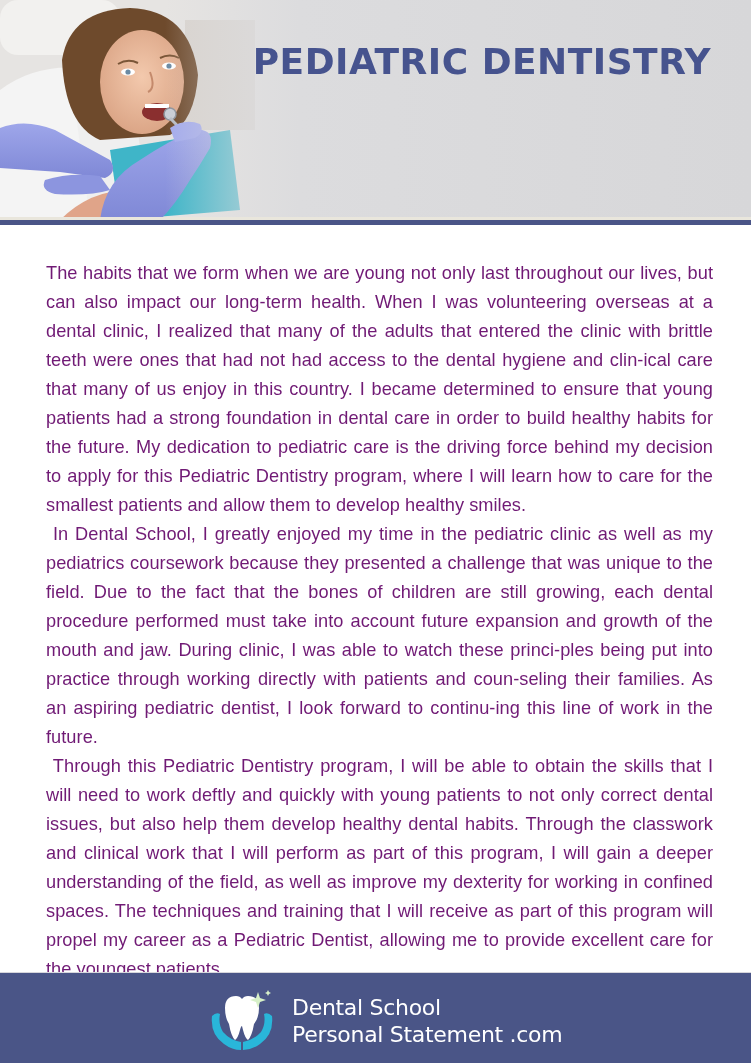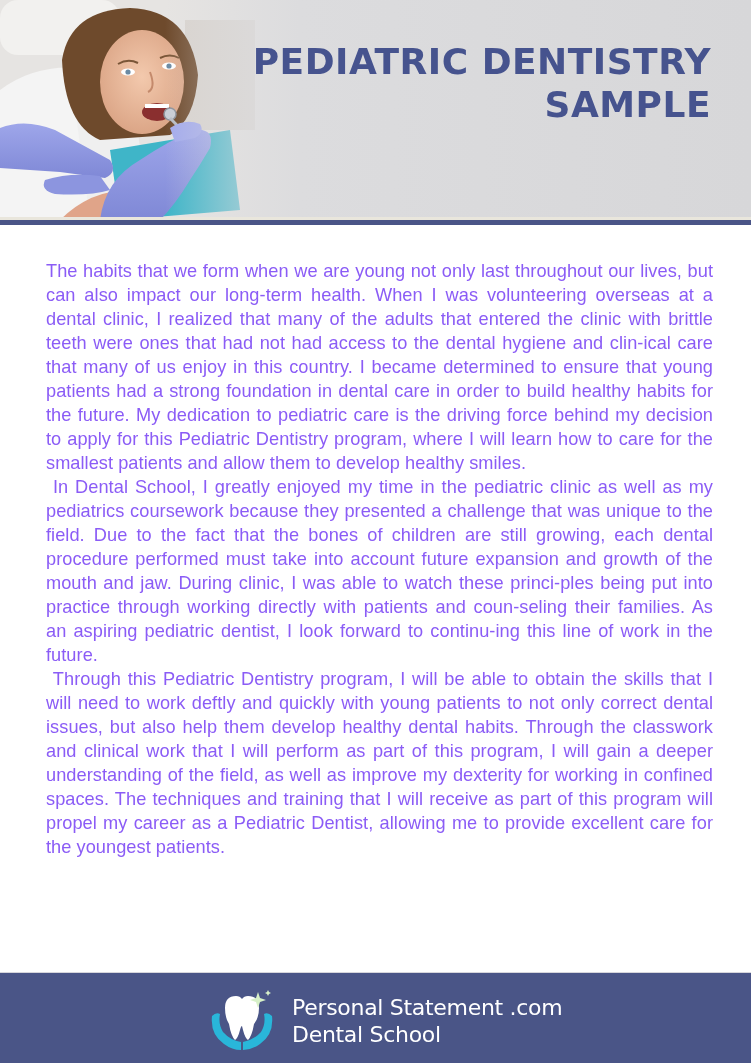--- a/index.html
+++ b/index.html
@@ -24,21 +24,21 @@
     .title {
       position: absolute; right: 40px; top: 40px; width: 470px;
       text-align: right; color: #46538e;
       font-family: "DejaVu Sans", sans-serif; font-weight: bold;
       font-size: 36px; line-height: 43px; letter-spacing: 0.5px;
     }
     .title span { display: block; }
 
     .content {
       position: absolute; left: 46px; top: 259px; width: 667px;
-      color: #8b5cf6; font-size: 18.2px; line-height: 24px;
+      color: #701a75; font-size: 18.2px; line-height: 29px;
       text-align: justify; font-family: "Liberation Sans", sans-serif;
       letter-spacing: 0.05px;
     }
     .content p { white-space: pre-wrap; }
 
     .footer {
       position: absolute; left: 0; top: 973px; width: 751px; height: 90px;
       background: #4a5587;
     }
     .footer-top-line {
@@ -107,21 +107,20 @@
       <path d="M45 180 Q70 172 100 176 L110 190 Q90 196 55 194 Q40 190 45 180 Z" fill="#8c95df"></path>
 
       <path d="M100 220 Q105 180 140 160 Q170 140 195 130 Q215 128 210 148 Q200 165 190 180 Q175 205 160 220 Z" fill="url(#glove)"></path>
       <path d="M170 128 Q185 118 200 124 Q205 132 195 138 L175 142 Z" fill="#a4abec"></path>
 
       <rect x="0" y="0" width="300" height="220" fill="url(#fadeR)"></rect>
     </svg>
   </div>
   <h1 class="title">
     <span>PEDIATRIC DENTISTRY</span>
-    <span>SAMPLE</span>
   </h1>
   <div class="header-rule-light"></div>
 </div>
 <div class="header-rule"></div>
 
 <div class="content">
   <p>The habits that we form when we are young not only last throughout our lives, but can also impact our long-term health. When I was volunteering overseas at a dental clinic, I realized that many of the adults that entered the clinic with brittle teeth were ones that had not had access to the dental hygiene and clin-ical care that many of us enjoy in this country. I became determined to ensure that young patients had a strong foundation in dental care in order to build healthy habits for the future. My dedication to pediatric care is the driving force behind my decision to apply for this Pediatric Dentistry program, where I will learn how to care for the smallest patients and allow them to develop healthy smiles.</p>
   <p> In Dental School, I greatly enjoyed my time in the pediatric clinic as well as my pediatrics coursework because they presented a challenge that was unique to the field. Due to the fact that the bones of children are still growing, each dental procedure performed must take into account future expansion and growth of the mouth and jaw. During clinic, I was able to watch these princi-ples being put into practice through working directly with patients and coun-seling their families. As an aspiring pediatric dentist, I look forward to continu-ing this line of work in the future.</p>
   <p> Through this Pediatric Dentistry program, I will be able to obtain the skills that I will need to work deftly and quickly with young patients to not only correct dental issues, but also help them develop healthy dental habits. Through the classwork and clinical work that I will perform as part of this program, I will gain a deeper understanding of the field, as well as improve my dexterity for working in confined spaces. The techniques and training that I will receive as part of this program will propel my career as a Pediatric Dentist, allowing me to provide excellent care for the youngest patients.</p>
 </div>
@@ -135,15 +134,15 @@
     <path d="M4 26 Q2 44 16 54 Q24 60 33 60 L33 52 Q22 50 15 42 Q10 34 12 24 Q8 22 4 26 Z" fill="#29b6d9"></path>
     <path d="M64 26 Q66 44 52 54 Q44 60 35 60 L35 52 Q46 50 53 42 Q58 34 56 24 Q60 22 64 26 Z" fill="#29b6d9"></path>
 
     <path d="M17 18 Q17 6 28 6 Q32 6 34 9 Q36 6 40 6 Q51 6 51 18 Q51 28 46 34 Q44 46 40 50 Q37 48 35 40 Q34 36 34 36 Q33 36 32 40 Q30 48 27 50 Q23 46 21 34 Q17 28 17 18 Z" fill="#ffffff"></path>
 
     <path d="M50 2 L52 8 L58 10 L52 12 L50 18 L48 12 L42 10 L48 8 Z" fill="#d7f0c8"></path>
     <path d="M60 0 L61 2 L63 3 L61 4 L60 6 L59 4 L57 3 L59 2 Z" fill="#d7f0c8"></path>
   </svg>
 </div>
 <div class="logo-text">
+  <span>Dental School</span>
   <span>Personal Statement .com</span>
-  <span>Dental School</span>
 </div>
 
 </body></html>

